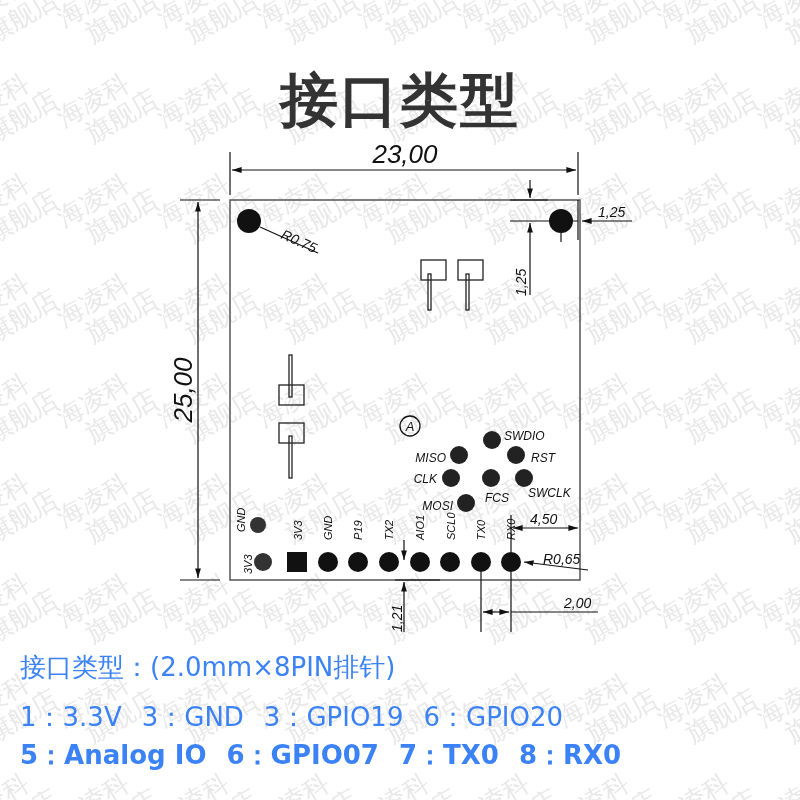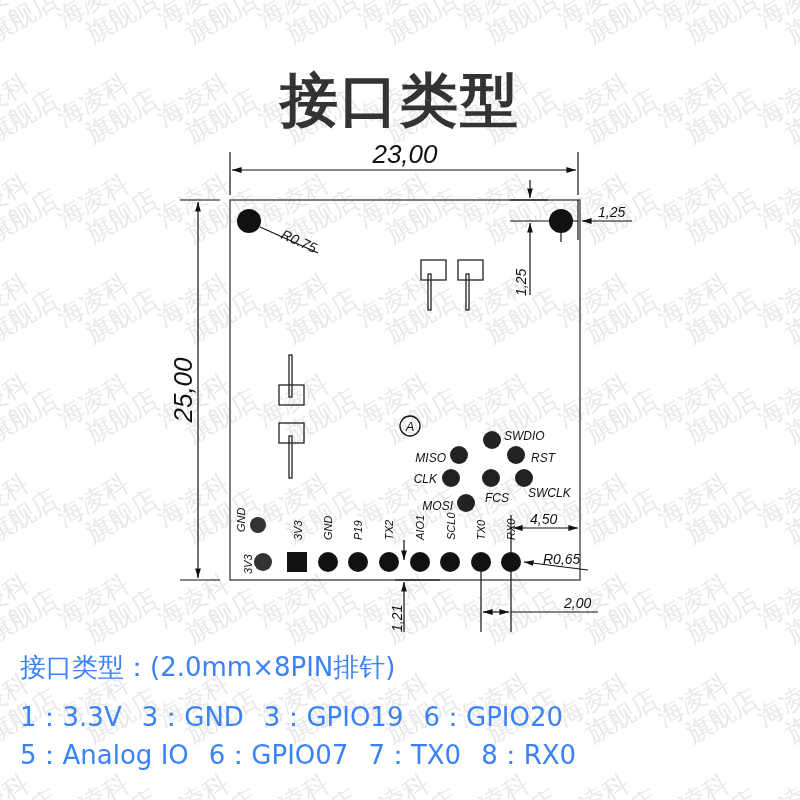--- a/index.html
+++ b/index.html
@@ -10,21 +10,21 @@
              transform:rotate(-30deg); white-space:nowrap; line-height:28px; }
   #title { position:absolute; left:0; top:62px; width:800px; text-align:center;
            font-size:58px; font-weight:bold; color:#333333; letter-spacing:2px;
            font-family:"DejaVu Sans", sans-serif; }
   svg#drawing { position:absolute; left:0; top:0; }
   svg text { font-family:"Liberation Sans", sans-serif; font-style:italic; fill:#111; }
   .caption { position:absolute; left:20px; font-size:26px; color:#3b82f6; white-space:nowrap;
              font-family:"DejaVu Sans", sans-serif; }
   #iface { top:650px; }
   #pins1 { top:700px; }
-  #pins2 { top:738px; }
+  #pins2 { top:738px;font-weight:bold; }
   .pinrow span { margin-right:20px; }
 </style>
 </head>
 <body>
 
 <div class="wm" id="wm">
     <span style="left: -40px; top: -20px; color: rgb(232, 232, 232);">海凌科<br>&nbsp;&nbsp;旗舰店</span>
     <span style="left: 60px; top: -20px; color: rgb(232, 232, 232);">海凌科<br>&nbsp;&nbsp;旗舰店</span>
     <span style="left: 160px; top: -20px; color: rgb(232, 232, 232);">海凌科<br>&nbsp;&nbsp;旗舰店</span>
     <span style="left: 260px; top: -20px; color: rgb(232, 232, 232);">海凌科<br>&nbsp;&nbsp;旗舰店</span>

